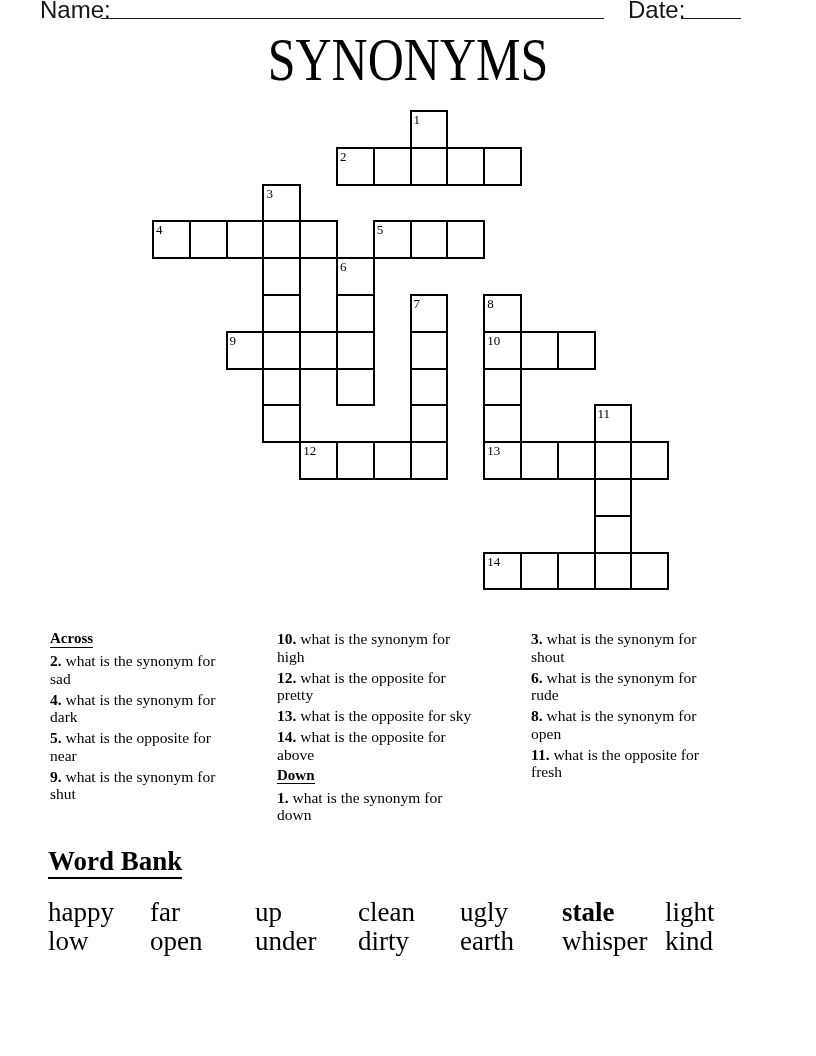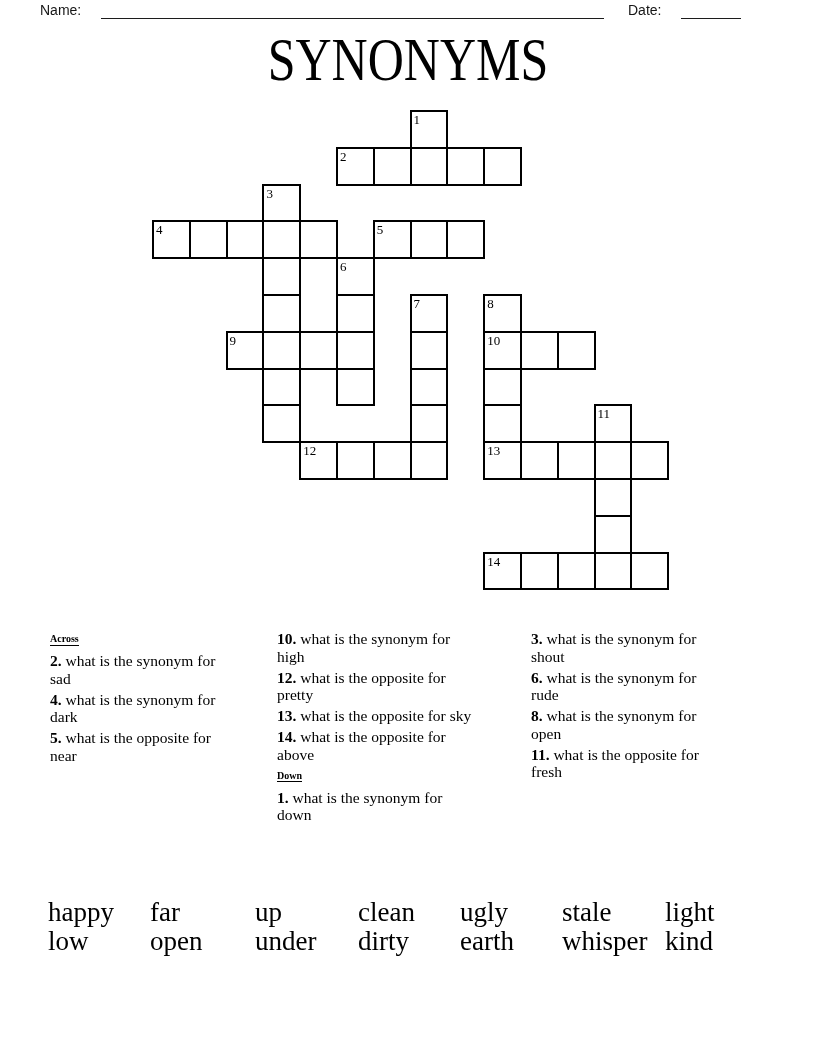--- a/index.html
+++ b/index.html
@@ -6,21 +6,21 @@
   .page {
     position:relative; width:816px; height:1056px; margin:0 auto;
     background:#ffffff; color:#000;
     font-family:"Liberation Serif","DejaVu Serif",serif;
     overflow:hidden;
   }
   
   .hdr-label {
     position:absolute; top:1px;
     font-family:"Liberation Sans","DejaVu Sans",sans-serif;
-    font-size:14px; line-height:18px; color:#161616;
+    font-size:24px; line-height:18px; color:#161616;
   }
   .blank-line {
     position:absolute; top:3px; height:15px;
     border-bottom:1.7px solid #1c1c1c;
   }
   
   .title {
     position:absolute; top:23px; left:0; width:816px; margin:0;
     text-align:center; font-size:50px; line-height:60px; font-weight:normal;
     transform:scaleY(1.21); transform-origin:50% 0;
@@ -35,21 +35,21 @@
     position:absolute; left:2px; top:0px;
     font-size:13px; line-height:15px;
   }
   
   .clue-col {
     position:absolute; top:630px;
     font-size:15.5px; line-height:17.5px;
   }
   .clue { margin:0 0 3.5px 0; }
   .clue b { font-weight:bold; }
-  .clue-heading { font-size:10px; font-weight:bold; margin:0 0 4.5px 0; line-height:17.5px; }
+  .clue-heading { font-size:15px; font-weight:bold; margin:0 0 4.5px 0; line-height:17.5px; }
   .uline { border-bottom:1.6px solid #000; padding-bottom:0.5px; }
   
   .wb-heading {
     position:absolute; left:48px; top:845px;
     font-size:27px; font-weight:bold; line-height:32px;
   }
   .uline2 { border-bottom:2.2px solid #000; padding-bottom:1px; }
   #wb-rows { position:absolute; left:48px; top:887px; width:720px; height:80px; }
   .wb-row { position:absolute; left:0; width:720px; height:37px; }
   .wb-word { position:absolute; top:0; font-size:27px; line-height:34px; white-space:nowrap; }
@@ -149,45 +149,49 @@
       <div class="cell" style="left: 441.6px; top: 441.6px;"></div>
       <div class="cell" style="left: 478.4px; top: 441.6px;"></div>
     </div>
 
   <div id="clues">
       <div class="clue-col" style="left: 50px; width: 180px;">
         <div class="clue-heading"><span class="uline">Across</span></div>
         <div class="clue"><b>2.</b> what is the synonym for sad</div>
         <div class="clue"><b>4.</b> what is the synonym for dark</div>
         <div class="clue"><b>5.</b> what is the opposite for near</div>
+        <div class="clue"><b>9.</b> what is the synonym for shut</div>
       </div>
       <div class="clue-col" style="left: 277px; width: 197px;">
         <div class="clue"><b>10.</b> what is the synonym for high</div>
         <div class="clue"><b>12.</b> what is the opposite for pretty</div>
         <div class="clue"><b>13.</b> what is the opposite for sky</div>
         <div class="clue"><b>14.</b> what is the opposite for above</div>
         <div class="clue-heading"><span class="uline">Down</span></div>
         <div class="clue"><b>1.</b> what is the synonym for down</div>
       </div>
       <div class="clue-col" style="left: 531px; width: 185px;">
         <div class="clue"><b>3.</b> what is the synonym for shout</div>
         <div class="clue"><b>6.</b> what is the synonym for rude</div>
         <div class="clue"><b>8.</b> what is the synonym for open</div>
         <div class="clue"><b>11.</b> what is the opposite for fresh</div>
       </div>
     </div>
 
+  <div class="wb-heading">
+    <span class="uline2">Word Bank</span>
+  </div>
   <div id="wb-rows">
       <div class="wb-row" style="top: 8px; text-align: right;">
         <span class="wb-word" style="left: 0px;">happy</span>
         <span class="wb-word" style="left: 102px;">far</span>
         <span class="wb-word" style="left: 207px;">up</span>
         <span class="wb-word" style="left: 310px;">clean</span>
         <span class="wb-word" style="left: 412px;">ugly</span>
-        <span class="wb-word" style="left: 514px;">stale</span>
+        <span class="wb-word" style="left: 514px; font-weight: bold;">stale</span>
         <span class="wb-word" style="left: 617px;">light</span>
       </div>
       <div class="wb-row" style="top: 37px;">
         <span class="wb-word" style="left: 0px;">low</span>
         <span class="wb-word" style="left: 102px;">open</span>
         <span class="wb-word" style="left: 207px;">under</span>
         <span class="wb-word" style="left: 310px;">dirty</span>
         <span class="wb-word" style="left: 412px;">earth</span>
         <span class="wb-word" style="left: 514px;">whisper</span>
         <span class="wb-word" style="left: 617px;">kind</span>

